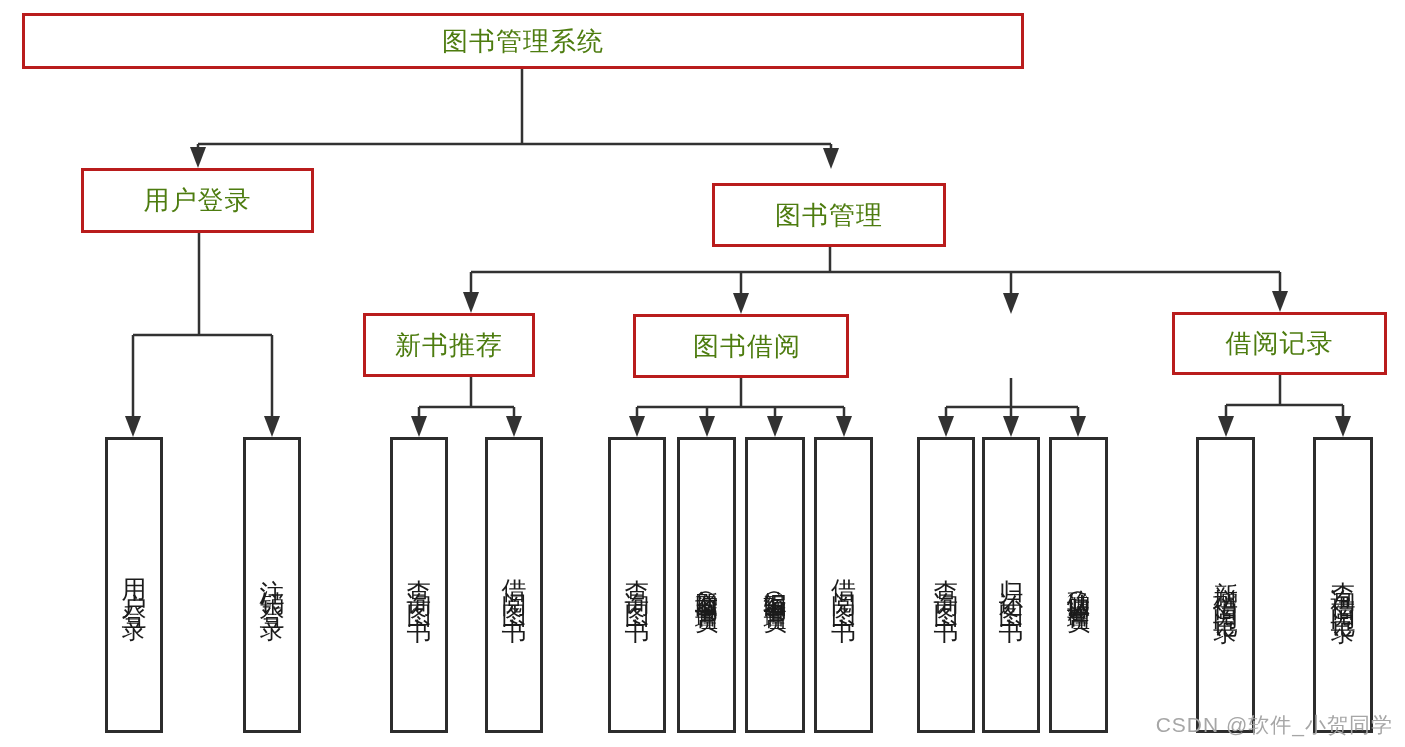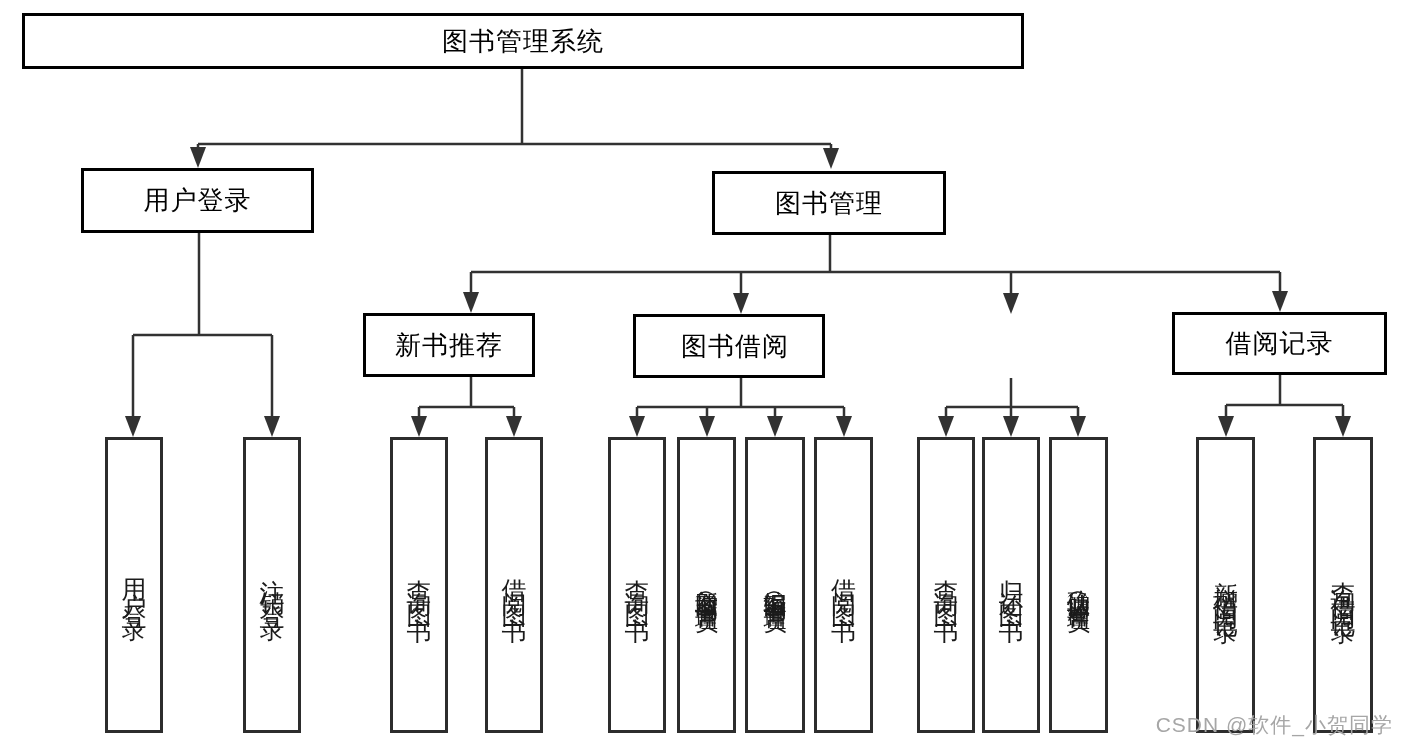--- a/index.html
+++ b/index.html
@@ -2,23 +2,23 @@
 <html><head>
 <meta charset="utf-8">
 <style>
   html,body{margin:0;padding:0;background:#ffffff;}
   .canvas{
     position:relative;width:1405px;height:747px;background:#ffffff;overflow:hidden;
     font-family:"Liberation Sans","DejaVu Sans",sans-serif;
   }
   .connectors{position:absolute;left:0;top:0;z-index:1;}
   .hbox{
-    position:absolute;z-index:2;background:#ffffff;border:3px solid #000000;
+    position:absolute;z-index:2;background:#ffffff;border:3px solid #b91c1c;
     display:flex;align-items:center;justify-content:center;
-    font-size:26px;letter-spacing:1px;color:#000000;box-sizing:border-box;
+    font-size:26px;letter-spacing:1px;color:#4d7c0f;box-sizing:border-box;
   }
   .vbox{
     position:absolute;z-index:2;background:#ffffff;border:3px solid #2d2d2d;
     top:437px;height:296px;width:58px;box-sizing:border-box;
     display:flex;align-items:center;justify-content:center;
     writing-mode:vertical-rl;text-orientation:mixed;
     font-size:25px;letter-spacing:13px;color:#1b1b1b;line-height:1;
   }
   .vbox.mid{letter-spacing:8px;}
   .vbox.long{font-size:23px;letter-spacing:3px;}
@@ -68,24 +68,24 @@
       <polygon points="1011,437 1003,416 1019,416"></polygon>
       <polygon points="1078,437 1070,416 1086,416"></polygon>
       <polygon points="1226,437 1218,416 1234,416"></polygon>
       <polygon points="1343,437 1335,416 1351,416"></polygon>
     </g>
   </svg>
 
   <div class="hbox" style="left:22px;top:13px;width:1002px;height:56px;">图书管理系统</div>
 
   <div class="hbox" style="left:81px;top:168px;width:233px;height:65px;">用户登录</div>
-  <div class="hbox" style="left:712px;top:171px;width:234px;height:64px;">图书管理</div>
+  <div class="hbox" style="left:712px;top:183px;width:234px;height:64px;">图书管理</div>
 
   <div class="hbox" style="left:363px;top:313px;width:172px;height:64px;">新书推荐</div>
-  <div class="hbox" style="left:633px;top:314px;width:192px;height:64px;padding-left:12px;">图书借阅</div>
+  <div class="hbox" style="left:633px;top:314px;width:216px;height:64px;padding-left:12px;">图书借阅</div>
   <div class="hbox" style="left:1172px;top:312px;width:215px;height:63px;">借阅记录</div>
 
   <div class="vbox" style="left:105px;">用户登录</div>
   <div class="vbox" style="left:243px;">注销登录</div>
 
   <div class="vbox" style="left:390px;">查询图书</div>
   <div class="vbox" style="left:485px;">借阅图书</div>
 
   <div class="vbox" style="left:608px;">查询图书</div>
   <div class="vbox long" style="left:677px;width:59px;">新增图书（管理员）</div>

